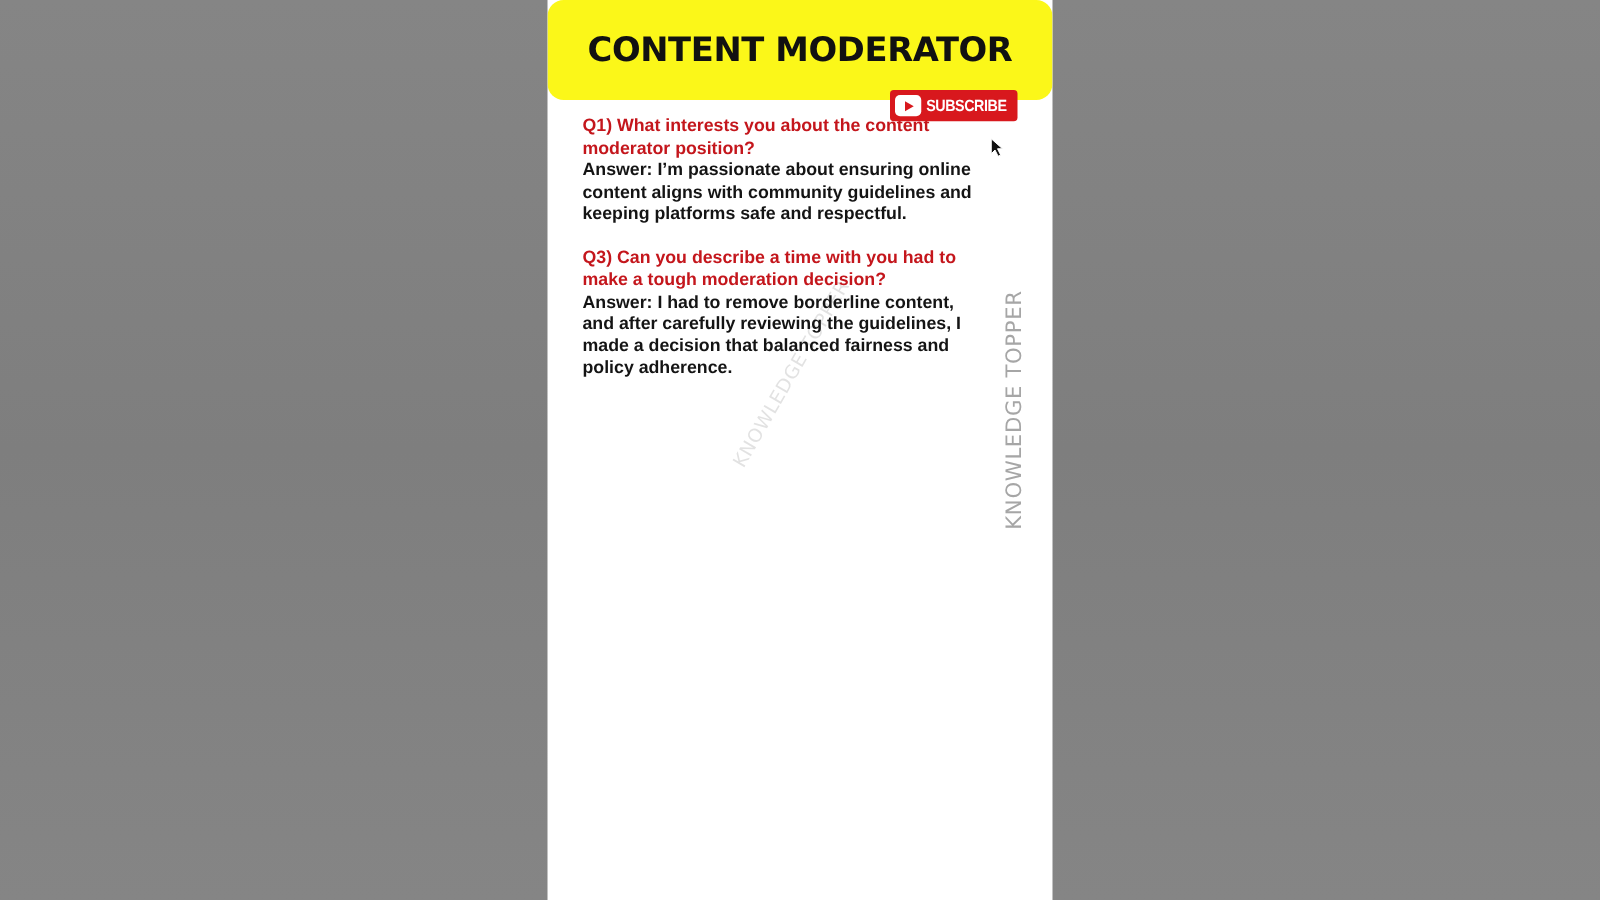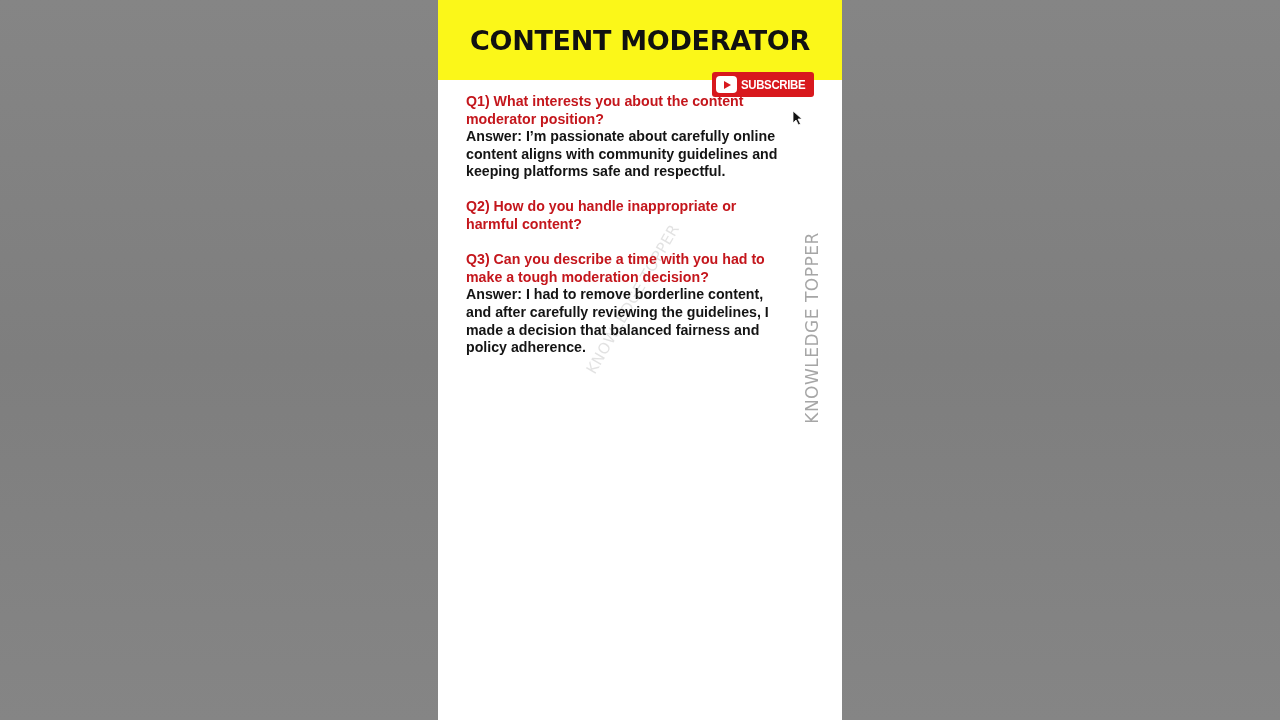--- a/index.html
+++ b/index.html
@@ -19,20 +19,21 @@
       width: 404px; height: 720px;
       background: #ffffff;
       overflow: hidden;
     }
     .header {
       position: absolute; left: 0; top: 0;
       width: 404px; height: 80px;
       background: #fbf719;
       display: flex; flex-direction: row; align-items: center; justify-content: center;
       padding-top: 2px;
+      border-radius: 13px;
     }
     .header .line {
       font-family: "DejaVu Sans", sans-serif;
       font-weight: bold;
       font-size: 27px;
       line-height: 30px;
       color: #111111;
       letter-spacing: -0.3px;
       white-space: nowrap;
     }
@@ -130,24 +131,23 @@
 
   <div class="header">
     <div class="line">CONTENT MODERATOR</div>
   </div>
 
   <div class="watermark-diag">KNOWLEDGE TOPPER</div>
 
   <div class="qa-list">
     <div class="qa">
       <div class="question">Q1) What interests you about the content moderator position?</div>
-      <div class="answer">Answer: I’m passionate about carefully online content aligns with community guidelines and keeping platforms safe and respectful.</div>
+      <div class="answer">Answer: I’m passionate about ensuring online content aligns with community guidelines and keeping platforms safe and respectful.</div>
     </div>
     <div class="qa">
-      <div class="question">Q2) How do you handle inappropriate or harmful content?</div>
     </div>
     <div class="qa">
       <div class="question">Q3) Can you describe a time with you had to make a tough moderation decision?</div>
       <div class="answer">Answer: I had to remove borderline content, and after carefully reviewing the guidelines, I made a decision that balanced fairness and policy adherence.</div>
     </div>
     <div class="qa">
     </div>
   </div>
 
   <div class="subscribe">

